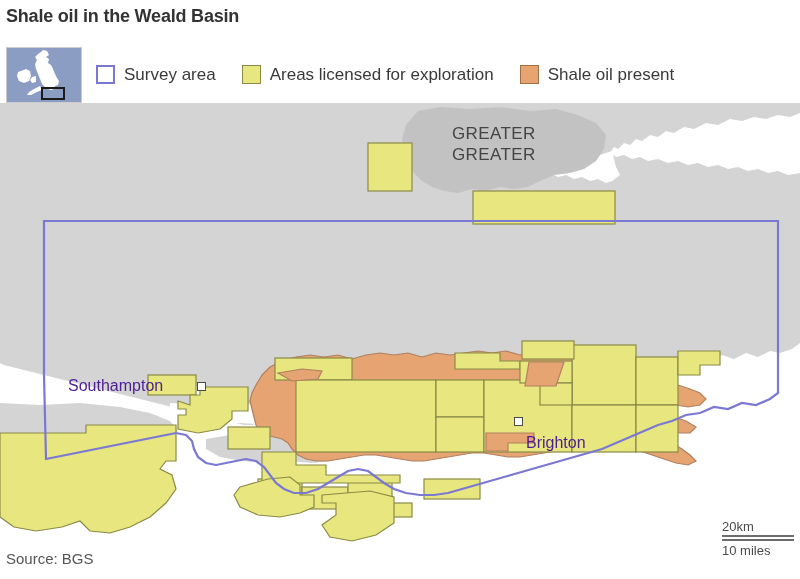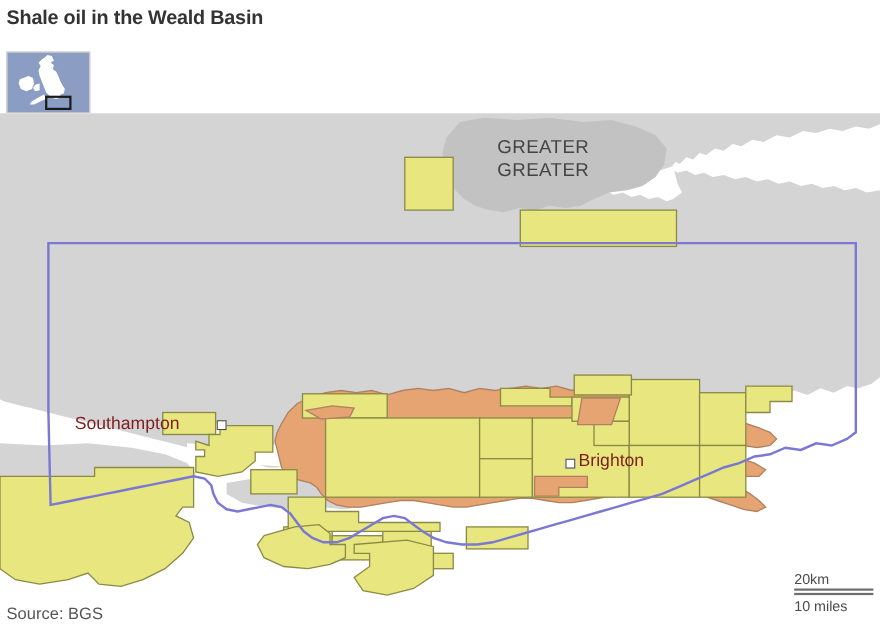--- a/index.html
+++ b/index.html
@@ -44,21 +44,21 @@
   .legend-label{font-size:17px;color:#3a3a3a;white-space:nowrap;}
 
   
   .map-wrap{
     position:absolute;left:0;top:103px;width:800px;height:440px;
     background:#ffffff;overflow:hidden;
   }
   .map-wrap svg{display:block;}
 
   .map-label{
-    position:absolute;font-size:16px;color:#7f1d1d;white-space:nowrap;
+    position:absolute;font-size:16px;color:#4c1d95;white-space:nowrap;
     pointer-events:none;
   }
   .region-label{
     font-size:17px;color:#444444;letter-spacing:0.4px;
     line-height:1.25;
   }
   .city-marker{
     position:absolute;width:9px;height:9px;
     background:#ffffff;border:1.6px solid #4a4a4a;box-sizing:border-box;
   }
@@ -95,20 +95,38 @@
         <path d="M29 28 L25 29 L23 32 L25 35 L29 34 Z" fill="#ffffff"></path>
 
         <path d="M33 38 L27 41 L22 44 L20 47 L24 47 L30 44 L35 42 Z" fill="#ffffff"></path>
 
         <path d="M14 23 L19 21 L23 23 L24 28 L22 33 L17 35 L12 33 L10 28 L11 24 Z" fill="#ffffff"></path>
 
         <rect x="35" y="40" width="22" height="11" fill="none" stroke="#1a1a1a" stroke-width="2"></rect>
       </svg>
     </div>
 
+    <div class="legend-items">
+
+      <div class="legend-item">
+        <span class="swatch sw-survey"></span>
+        <span class="legend-label">Survey area</span>
+      </div>
+
+      <div class="legend-item">
+        <span class="swatch sw-licensed"></span>
+        <span class="legend-label">Areas licensed for exploration</span>
+      </div>
+
+      <div class="legend-item">
+        <span class="swatch sw-shale"></span>
+        <span class="legend-label">Shale oil present</span>
+      </div>
+
+    </div>
   </div>
 
   <div class="map-wrap">
     <svg width="800" height="440" viewBox="0 0 800 440" xmlns="http://www.w3.org/2000/svg">
 
       <rect x="0" y="0" width="800" height="440" fill="#ffffff"></rect>
 
       <path fill="#d4d4d4" stroke="none" d="
         M0,0 L800,0 L800,18 L780,24 L760,20 L742,26 L726,22 L710,28 L700,24
         L690,30 L676,26 L664,34 L650,30 L640,38 L628,34 L620,42 L640,46 L664,44
@@ -276,21 +294,21 @@
   </div>
 
   <div class="map-label region-label" style="left:452px;top:123px;width:132px;">
     <div>GREATER</div>
     <div>GREATER</div>
   </div>
 
   <div class="map-label" style="left:68px;top:377px;">Southampton</div>
   <div class="city-marker" style="left:197px;top:382px;"></div>
 
-  <div class="map-label" style="left:526px;top:411px;">Brighton</div>
+  <div class="map-label" style="left:526px;top:434px;">Brighton</div>
   <div class="city-marker" style="left:514px;top:417px;"></div>
 
   <div class="scalebar">
     <div class="scale-text">20km</div>
     <div class="scale-lines">
       <div></div>
         <div></div>
     </div>
     <div class="scale-text">10 miles</div>
   </div>

